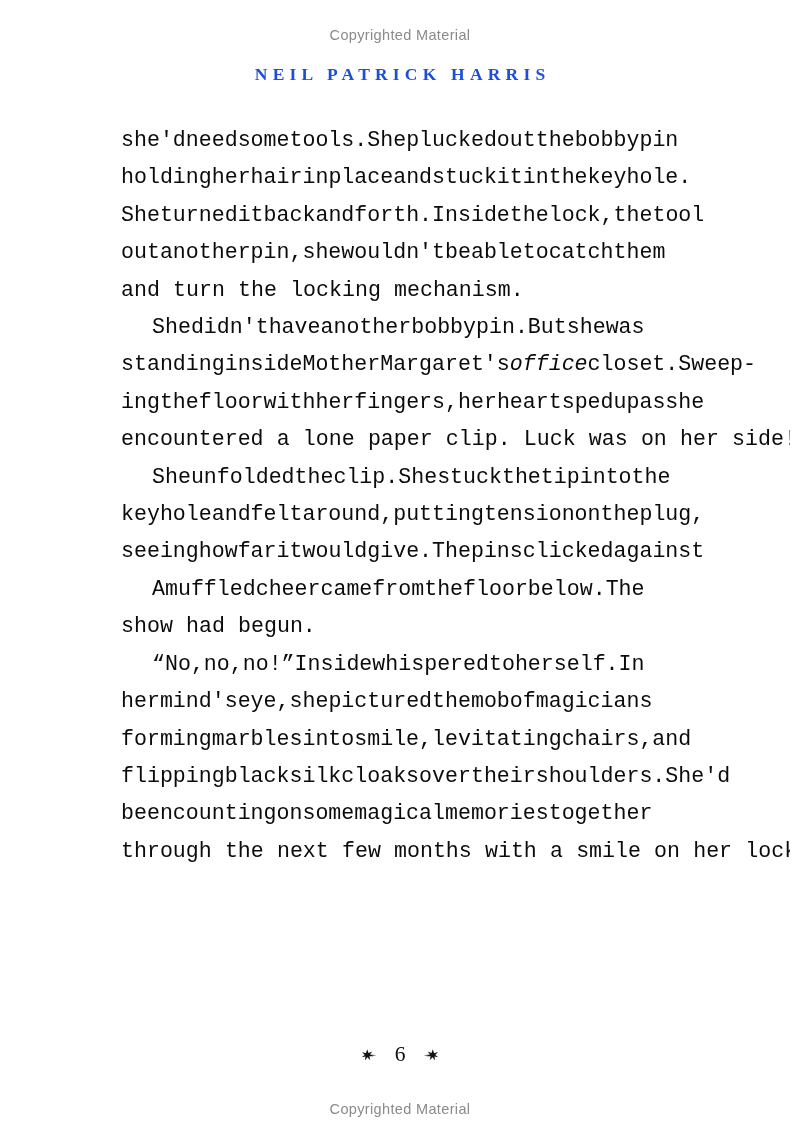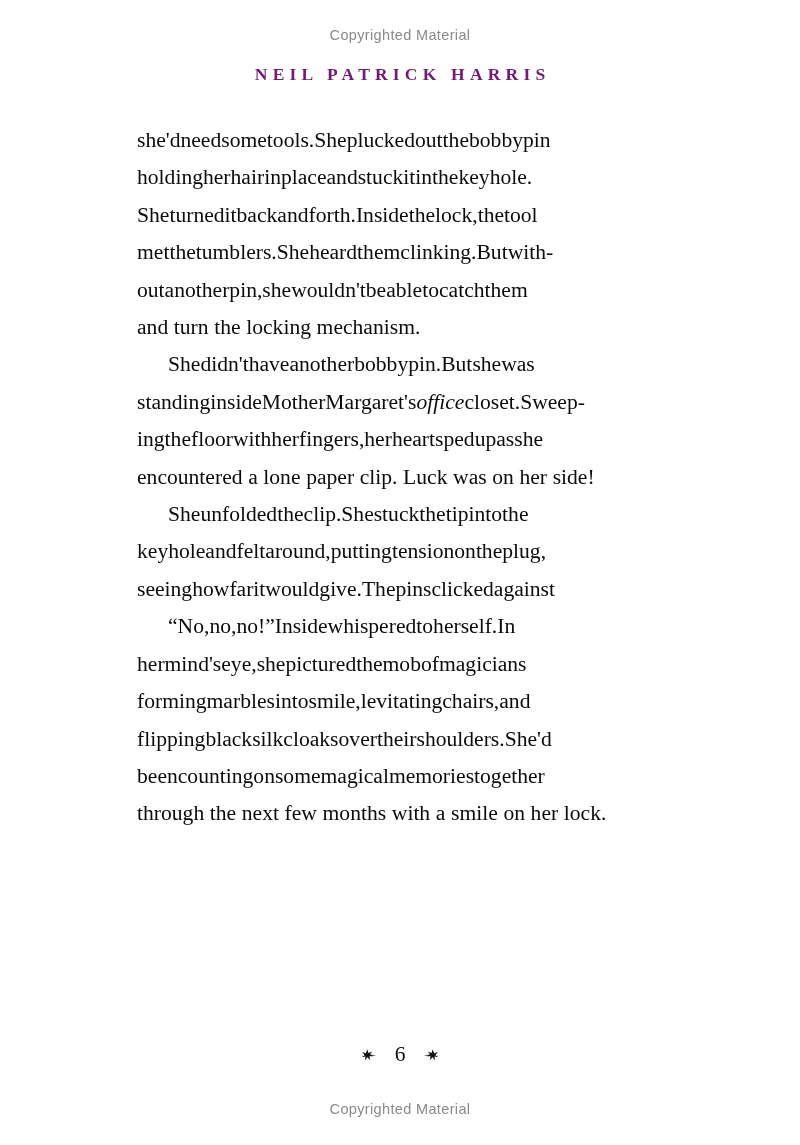--- a/index.html
+++ b/index.html
@@ -39,30 +39,31 @@
     position: absolute;
     left: 0;
     top: 64px;
     width: 100%;
     text-align: center;
     font-family: "Liberation Serif", "DejaVu Serif", serif;
     font-weight: bold;
     font-size: 17.5px;
     letter-spacing: 5.2px;
     text-indent: 5.2px;
-    color: #701a75;
+    color: #1d4ed8;
     white-space: nowrap;
   }
 
   
   .text-block {
     position: absolute;
-    left: 127px;
+    left: 111px;
     top: 122px;
     width: 556px;
+    font-family: Liberation Mono, monospace;
   }
   .para {
     margin: 0;
     font-size: 21.6px;
     line-height: 37.4px;
     text-align: justify;
     text-justify: inter-word;
     word-spacing: 0.2px;
     hyphens: manual;
     -webkit-hyphens: manual;
@@ -127,34 +128,37 @@
 
   <div class="watermark watermark-top">Copyrighted Material</div>
 
   <div class="running-head">NEIL PATRICK HARRIS</div>
 
   <div class="text-block">
       <p class="para">
         <span class="line justify"><span class="w">she'd</span><span class="w">need</span><span class="w">some</span><span class="w">tools.</span><span class="w">She</span><span class="w">plucked</span><span class="w">out</span><span class="w">the</span><span class="w">bobby</span><span class="w">pin</span></span>
         <span class="line justify"><span class="w">holding</span><span class="w">her</span><span class="w">hair</span><span class="w">in</span><span class="w">place</span><span class="w">and</span><span class="w">stuck</span><span class="w">it</span><span class="w">in</span><span class="w">the</span><span class="w">keyhole.</span></span>
         <span class="line justify"><span class="w">She</span><span class="w">turned</span><span class="w">it</span><span class="w">back</span><span class="w">and</span><span class="w">forth.</span><span class="w">Inside</span><span class="w">the</span><span class="w">lock,</span><span class="w">the</span><span class="w">tool</span></span>
-        <span class="line justify"><span class="w">met</span><span class="w">the</span><span class="w">tumblers.</span><span class="w">She</span><span class="w">heard</span><span class="w">them</span><span class="w">clinking.</span><span class="w">But</span><span class="w">with-</span></span>
         <span class="line justify"><span class="w">out</span><span class="w">another</span><span class="w">pin,</span><span class="w">she</span><span class="w">wouldn't</span><span class="w">be</span><span class="w">able</span><span class="w">to</span><span class="w">catch</span><span class="w">them</span></span>
         <span class="line last"><span class="w">and</span> <span class="w">turn</span> <span class="w">the</span> <span class="w">locking</span> <span class="w">mechanism.</span></span>
       </p>
       <p class="para">
         <span class="line justify indent-first"><span class="w">She</span><span class="w">didn't</span><span class="w">have</span><span class="w">another</span><span class="w">bobby</span><span class="w">pin.</span><span class="w">But</span><span class="w">she</span><span class="w">was</span></span>
         <span class="line justify"><span class="w">standing</span><span class="w">inside</span><span class="w">Mother</span><span class="w">Margaret's</span><span class="w italic">office</span><span class="w">closet.</span><span class="w">Sweep-</span></span>
         <span class="line justify"><span class="w">ing</span><span class="w">the</span><span class="w">floor</span><span class="w">with</span><span class="w">her</span><span class="w">fingers,</span><span class="w">her</span><span class="w">heart</span><span class="w">sped</span><span class="w">up</span><span class="w">as</span><span class="w">she</span></span>
         <span class="line last"><span class="w">encountered</span> <span class="w">a</span> <span class="w">lone</span> <span class="w">paper</span> <span class="w">clip.</span> <span class="w">Luck</span> <span class="w">was</span> <span class="w">on</span> <span class="w">her</span> <span class="w">side!</span></span>
       </p>
       <p class="para">
         <span class="line justify indent-first"><span class="w">She</span><span class="w">unfolded</span><span class="w">the</span><span class="w">clip.</span><span class="w">She</span><span class="w">stuck</span><span class="w">the</span><span class="w">tip</span><span class="w">into</span><span class="w">the</span></span>
         <span class="line justify"><span class="w">keyhole</span><span class="w">and</span><span class="w">felt</span><span class="w">around,</span><span class="w">putting</span><span class="w">tension</span><span class="w">on</span><span class="w">the</span><span class="w">plug,</span></span>
         <span class="line justify"><span class="w">seeing</span><span class="w">how</span><span class="w">far</span><span class="w">it</span><span class="w">would</span><span class="w">give.</span><span class="w">The</span><span class="w">pins</span><span class="w">clicked</span><span class="w">against</span></span>
+      </p>
+      <p class="para">
+        <span class="line justify indent-first"><span class="w">A</span><span class="w">muffled</span><span class="w">cheer</span><span class="w">came</span><span class="w">from</span><span class="w">the</span><span class="w">floor</span><span class="w">below.</span><span class="w">The</span></span>
+        <span class="line last"><span class="w">show</span> <span class="w">had</span> <span class="w">begun.</span></span>
       </p>
       <p class="para">
         <span class="line justify indent-first"><span class="w">“No,</span><span class="w">no,</span><span class="w">no!”</span><span class="w">Inside</span><span class="w">whispered</span><span class="w">to</span><span class="w">herself.</span><span class="w">In</span></span>
         <span class="line justify"><span class="w">her</span><span class="w">mind's</span><span class="w">eye,</span><span class="w">she</span><span class="w">pictured</span><span class="w">the</span><span class="w">mob</span><span class="w">of</span><span class="w">magicians</span></span>
         <span class="line justify"><span class="w">forming</span><span class="w">marbles</span><span class="w">into</span><span class="w">smile,</span><span class="w">levitating</span><span class="w">chairs,</span><span class="w">and</span></span>
         <span class="line justify"><span class="w">flipping</span><span class="w">black</span><span class="w">silk</span><span class="w">cloaks</span><span class="w">over</span><span class="w">their</span><span class="w">shoulders.</span><span class="w">She'd</span></span>
         <span class="line justify"><span class="w">been</span><span class="w">counting</span><span class="w">on</span><span class="w">some</span><span class="w">magical</span><span class="w">memories</span><span class="w">to</span><span class="w">get</span><span class="w">her</span></span>
         <span class="line last"><span class="w">through</span> <span class="w">the</span> <span class="w">next</span> <span class="w">few</span> <span class="w">months</span> <span class="w">with</span> <span class="w">a</span> <span class="w">smile</span> <span class="w">on</span> <span class="w">her</span> <span class="w">lock.</span></span>
       </p>
     </div>

